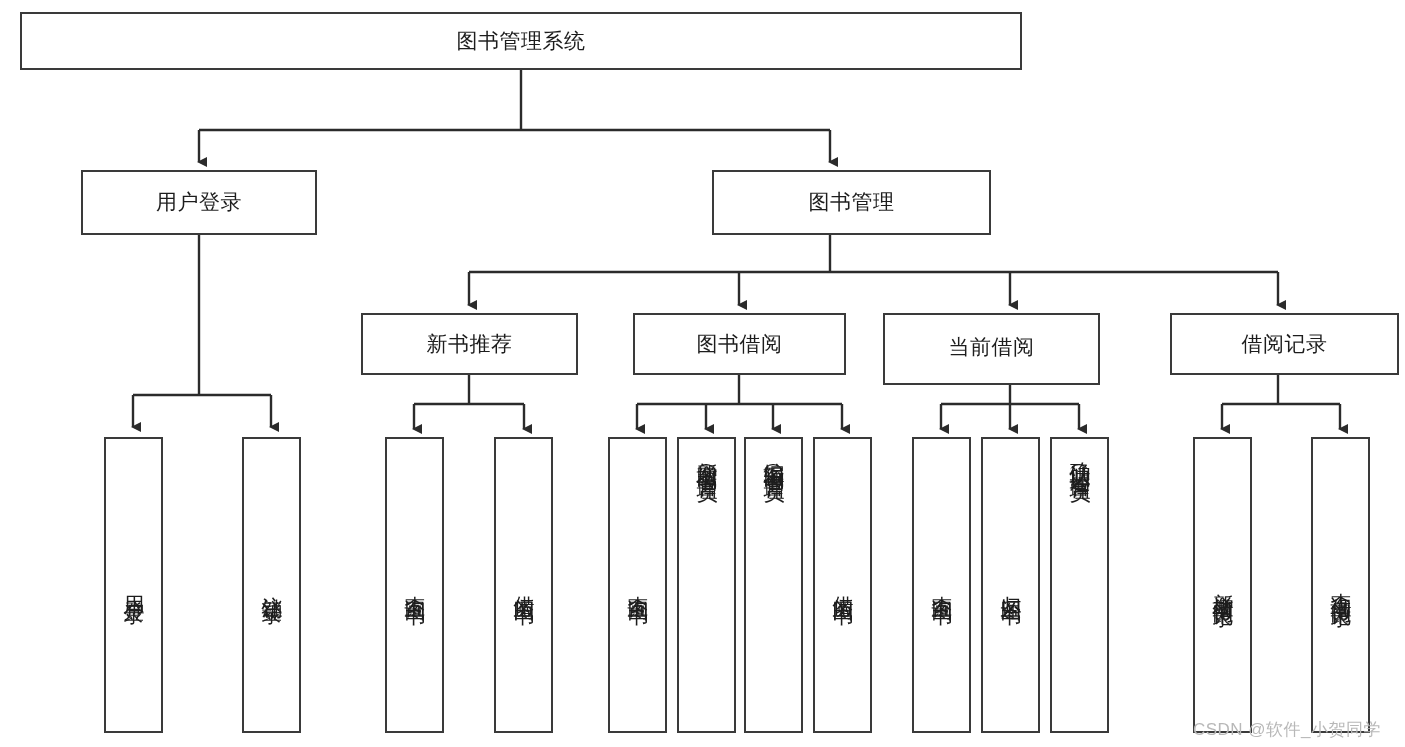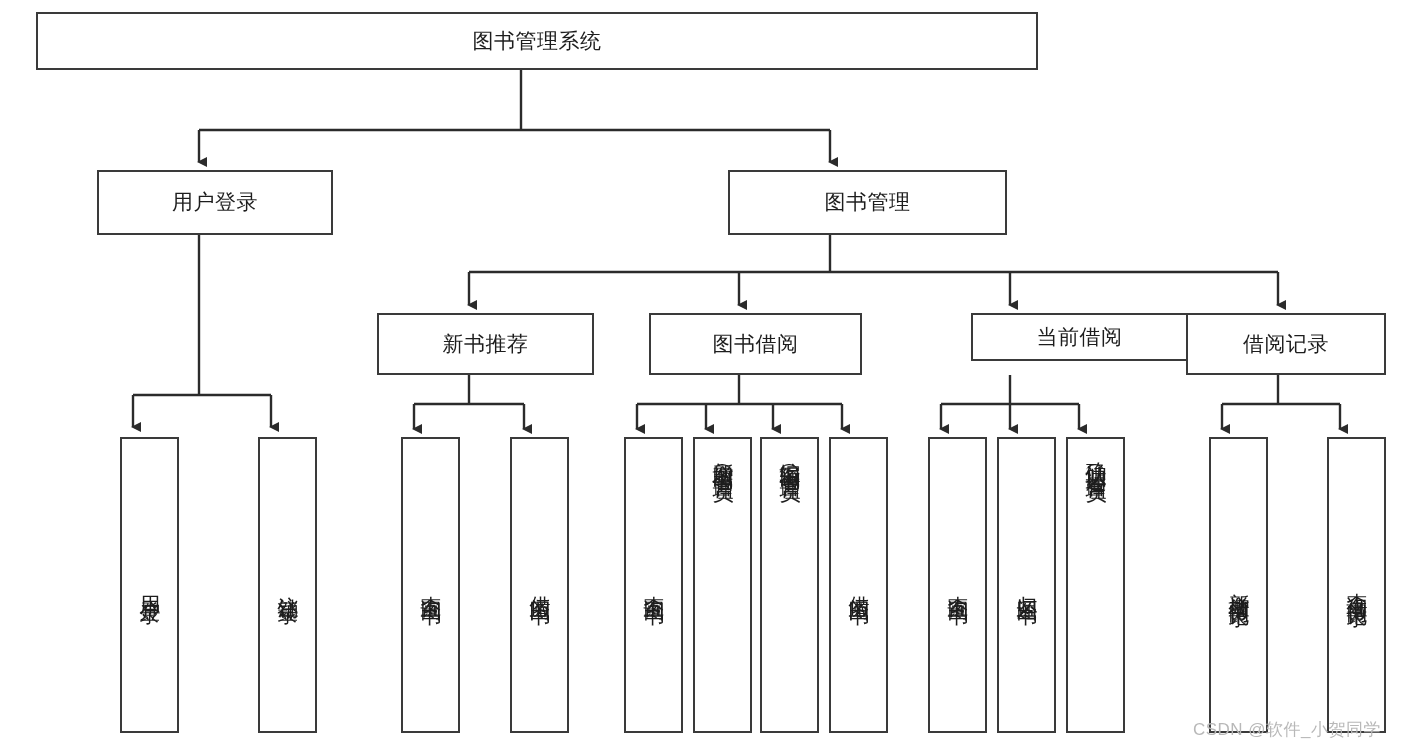--- a/index.html
+++ b/index.html
@@ -11,21 +11,20 @@
   #stage{position:relative;width:1405px;height:747px;background:#fff;}
   svg#wires{position:absolute;left:0;top:0;width:1405px;height:747px;}
   .node{
     position:absolute;
     background:#ffffff;
     border:2px solid #3a3a3a;
     box-sizing:border-box;
     display:flex;
     align-items:center;
     justify-content:center;
-    margin-left:16px;
   }
   .node .lbl{
     font-size:21px;
     line-height:1.18;
     letter-spacing:0.5px;
     color:#1d1d1d;
     white-space:nowrap;
   }
   .node.vert{align-items:flex-start;padding-top:6px;}
   .node.vert .lbl{
@@ -112,24 +111,24 @@
   <div class="node" style="left:712px;top:170px;width:279px;height:65px;">
     <span class="lbl">图书管理</span>
   </div>
 
   <div class="node" style="left:361px;top:313px;width:217px;height:62px;">
     <span class="lbl">新书推荐</span>
   </div>
   <div class="node" style="left:633px;top:313px;width:213px;height:62px;">
     <span class="lbl">图书借阅</span>
   </div>
-  <div class="node" style="left:955px;top:313px;width:217px;height:48px;">
+  <div class="node" style="left:883px;top:313px;width:217px;height:72px;font-family:Liberation Mono, monospace;">
     <span class="lbl">当前借阅</span>
   </div>
-  <div class="node" style="left:1170px;top:313px;width:200px;height:62px;">
+  <div class="node" style="left:1170px;top:313px;width:229px;height:62px;">
     <span class="lbl">借阅记录</span>
   </div>
 
   <div class="node vert mid" style="left:104px;top:437px;width:59px;height:296px;">
     <span class="lbl">用户登录</span>
   </div>
   <div class="node vert mid" style="left:242px;top:437px;width:59px;height:296px;">
     <span class="lbl">注销登录</span>
   </div>
 

